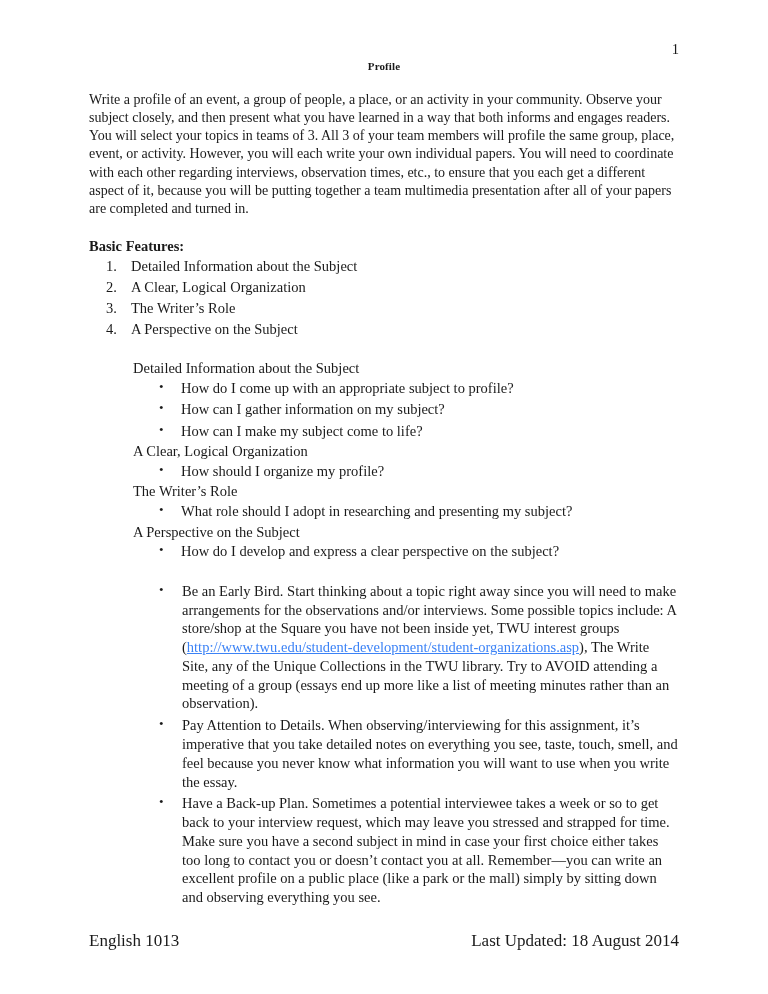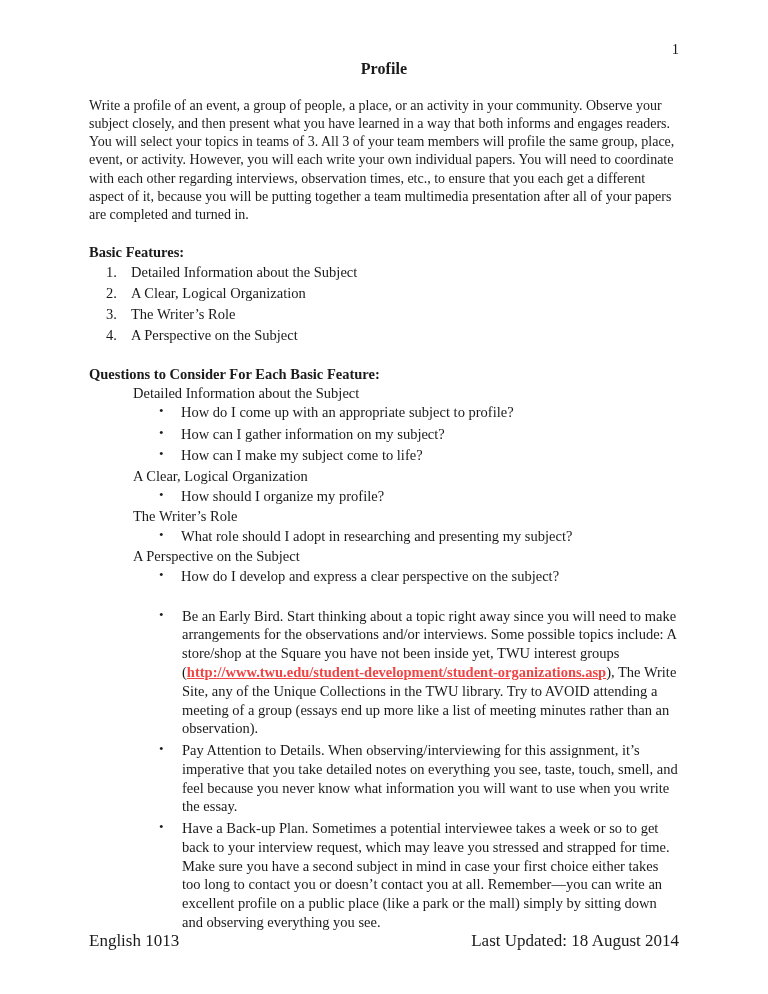--- a/index.html
+++ b/index.html
@@ -32,21 +32,21 @@
     position: absolute;
     right: 0;
     top: 0;
     font-size: 14.5px;
     line-height: 1;
     text-align: right;
   }
   .doc-title {
     text-align: center;
     font-weight: bold;
-    font-size: 16px;
+    font-size: 11px;
     margin: 18px 0 0 0;
     letter-spacing: .1px;
   }
   .section-heading {
     font-weight: bold;
     font-size: 14.5px;
     line-height: 1.30;
     margin: 0;
   }
   .body-para {
@@ -120,23 +120,22 @@
     margin: 0 0 3px 0;
     text-align: left;
   }
   ul.tips > li .bul {
     position: absolute;
     left: 70px;
     top: 0px;
     font-size: 13px;
   }
   a.doclink {
-    color: #ef4444;
+    color: #3b82f6;
     text-decoration: underline;
-    font-weight: bold;
   }
 
   .footer {
     position: absolute;
     left: 89px;
     top: 931px;
     width: 590px;
     font-size: 17px;
     display: flex;
     justify-content: space-between;
@@ -167,21 +166,20 @@
     <div class="section-heading">Basic Features:</div>
     <ol class="num-list">
       <li><span class="num">1.</span><span>Detailed Information about the Subject</span></li>
       <li><span class="num">2.</span><span>A Clear, Logical Organization</span></li>
       <li><span class="num">3.</span><span>The Writer’s Role</span></li>
       <li><span class="num">4.</span><span>A Perspective on the Subject</span></li>
     </ol>
 
     <div class="spacer-line"></div>
 
-    <div class="section-heading">Questions to Consider For Each Basic Feature:</div>
 
     <div>
       <div class="sub-head">Detailed Information about the Subject</div>
       <ul class="q-bullets">
         <li><span class="bul">•</span><span>How do I come up with an appropriate subject to profile?</span></li>
         <li><span class="bul">•</span><span>How can I gather information on my subject?</span></li>
         <li><span class="bul">•</span><span>How can I make my subject come to life?</span></li>
       </ul>
     </div>
 

